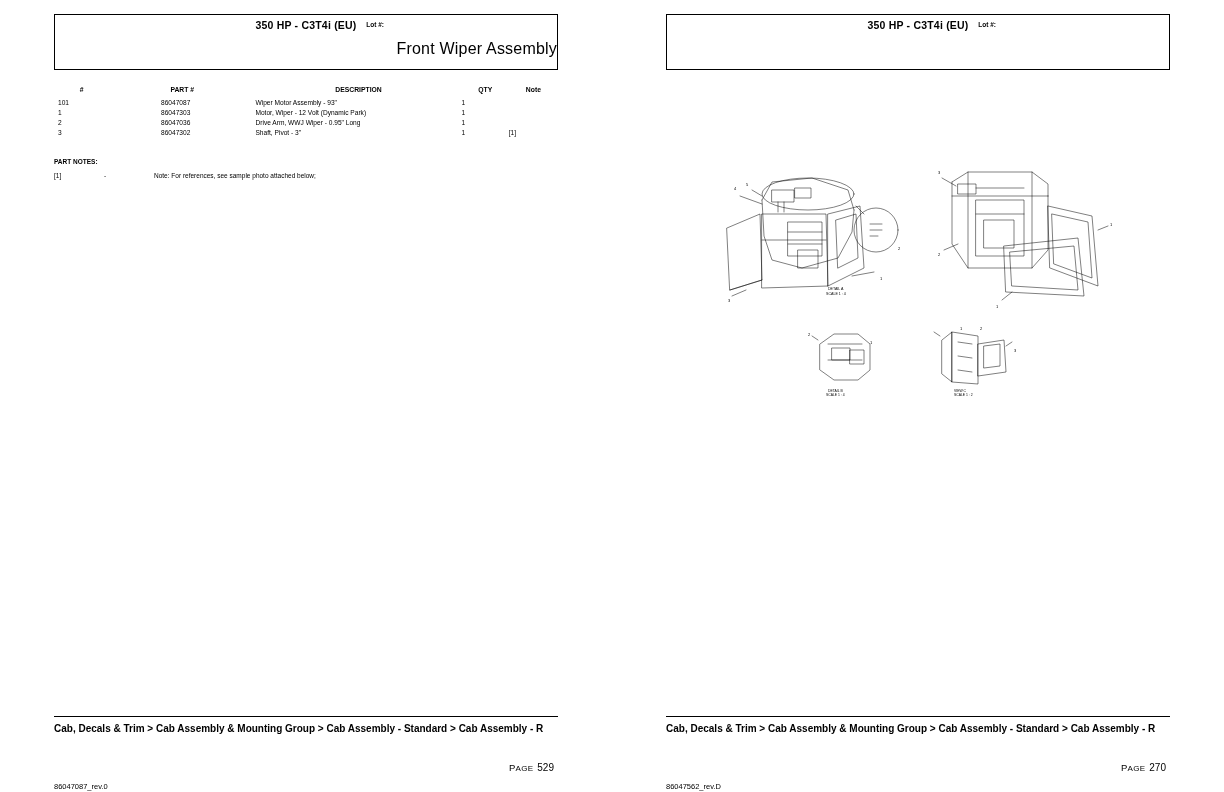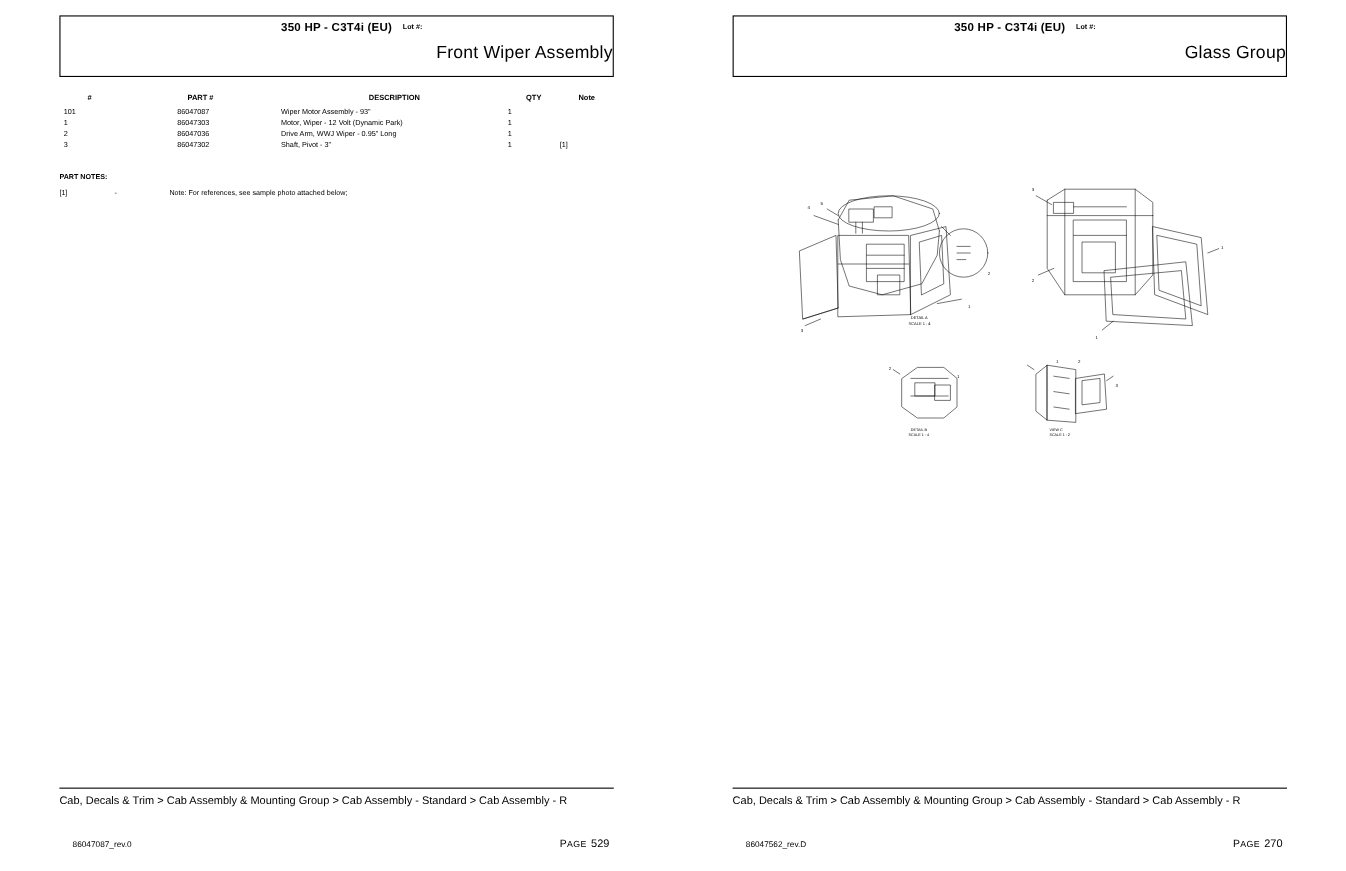--- a/index.html
+++ b/index.html
@@ -140,27 +140,27 @@
     border-top: 1px solid #000;
   }
   .breadcrumb {
     position: absolute;
     left: 54px;
     top: 723px;
     width: 560px;
     font-size: 10px;
     white-space: nowrap;
     overflow: hidden;
+    font-weight: bold;
   }
   .doc-id {
     position: absolute;
     left: 54px;
-    top: 763px;
+    top: 782px;
     font-size: 7.5px;
-    margin-left: 12px;
   }
   .page-no {
     position: absolute;
     right: 58px;
     top: 762px;
     font-size: 8px;
   }
   .page-no .pword {
     font-size: 8px;
     letter-spacing: 0.3px;
@@ -249,21 +249,20 @@
     </div>
   </div>
 
   <div class="page page-right">
 
     <div class="title-box">
       <div class="model-line">
         <span class="model-name">350 HP - C3T4i (EU)</span>
         <span class="lot-label">Lot #:</span>
       </div>
-      <div class="group-title">Glass Group</div>
     </div>
 
     <div class="art">
       <svg width="612" height="400" viewBox="0 0 612 400" fill="none" stroke="#000" stroke-width="0.5" stroke-linejoin="round" stroke-linecap="round">
 
         <g transform="translate(0,0)">
 
           <path d="M150 200 L160 182 L200 178 L236 190 L242 210"></path>
           <path d="M150 200 L152 236 L160 260 L190 268 L226 258 L240 232 L242 210"></path>
           <ellipse cx="196" cy="194" rx="46" ry="16"></ellipse>

